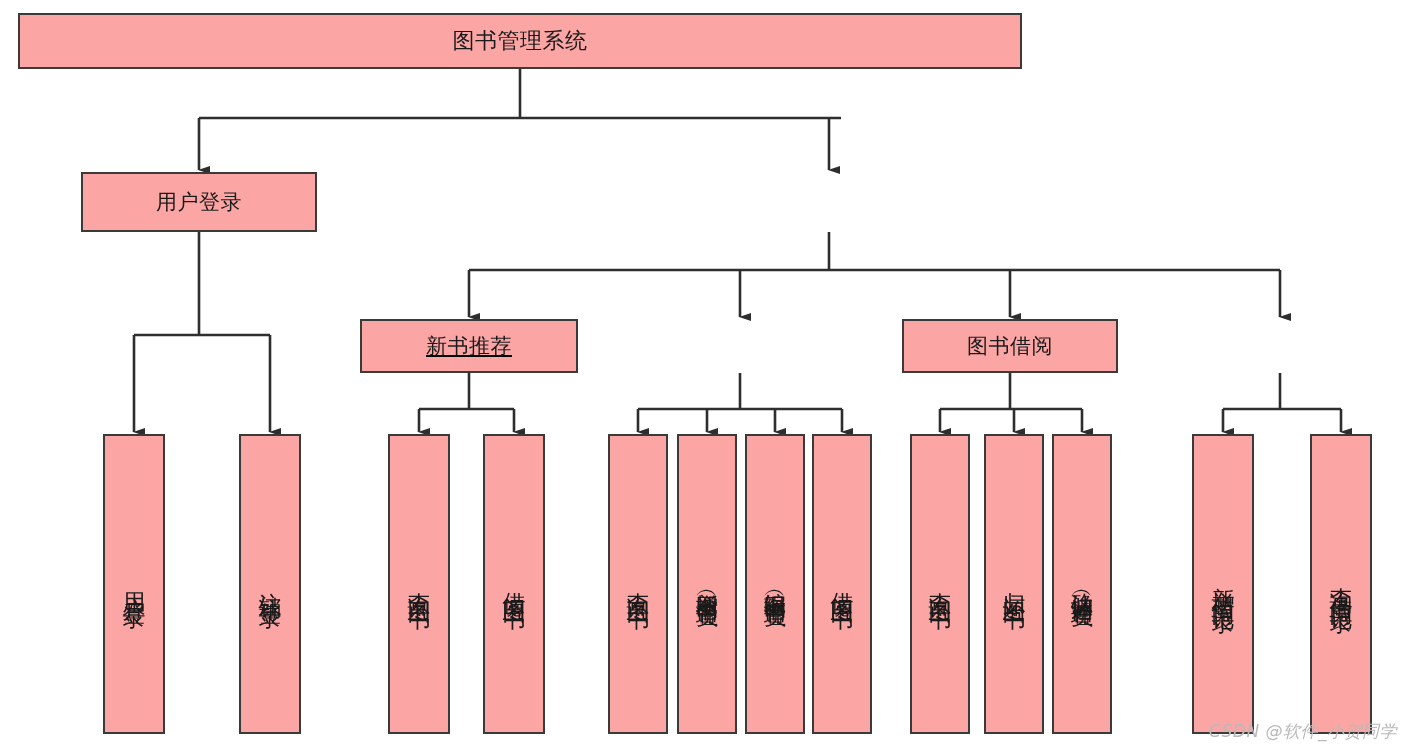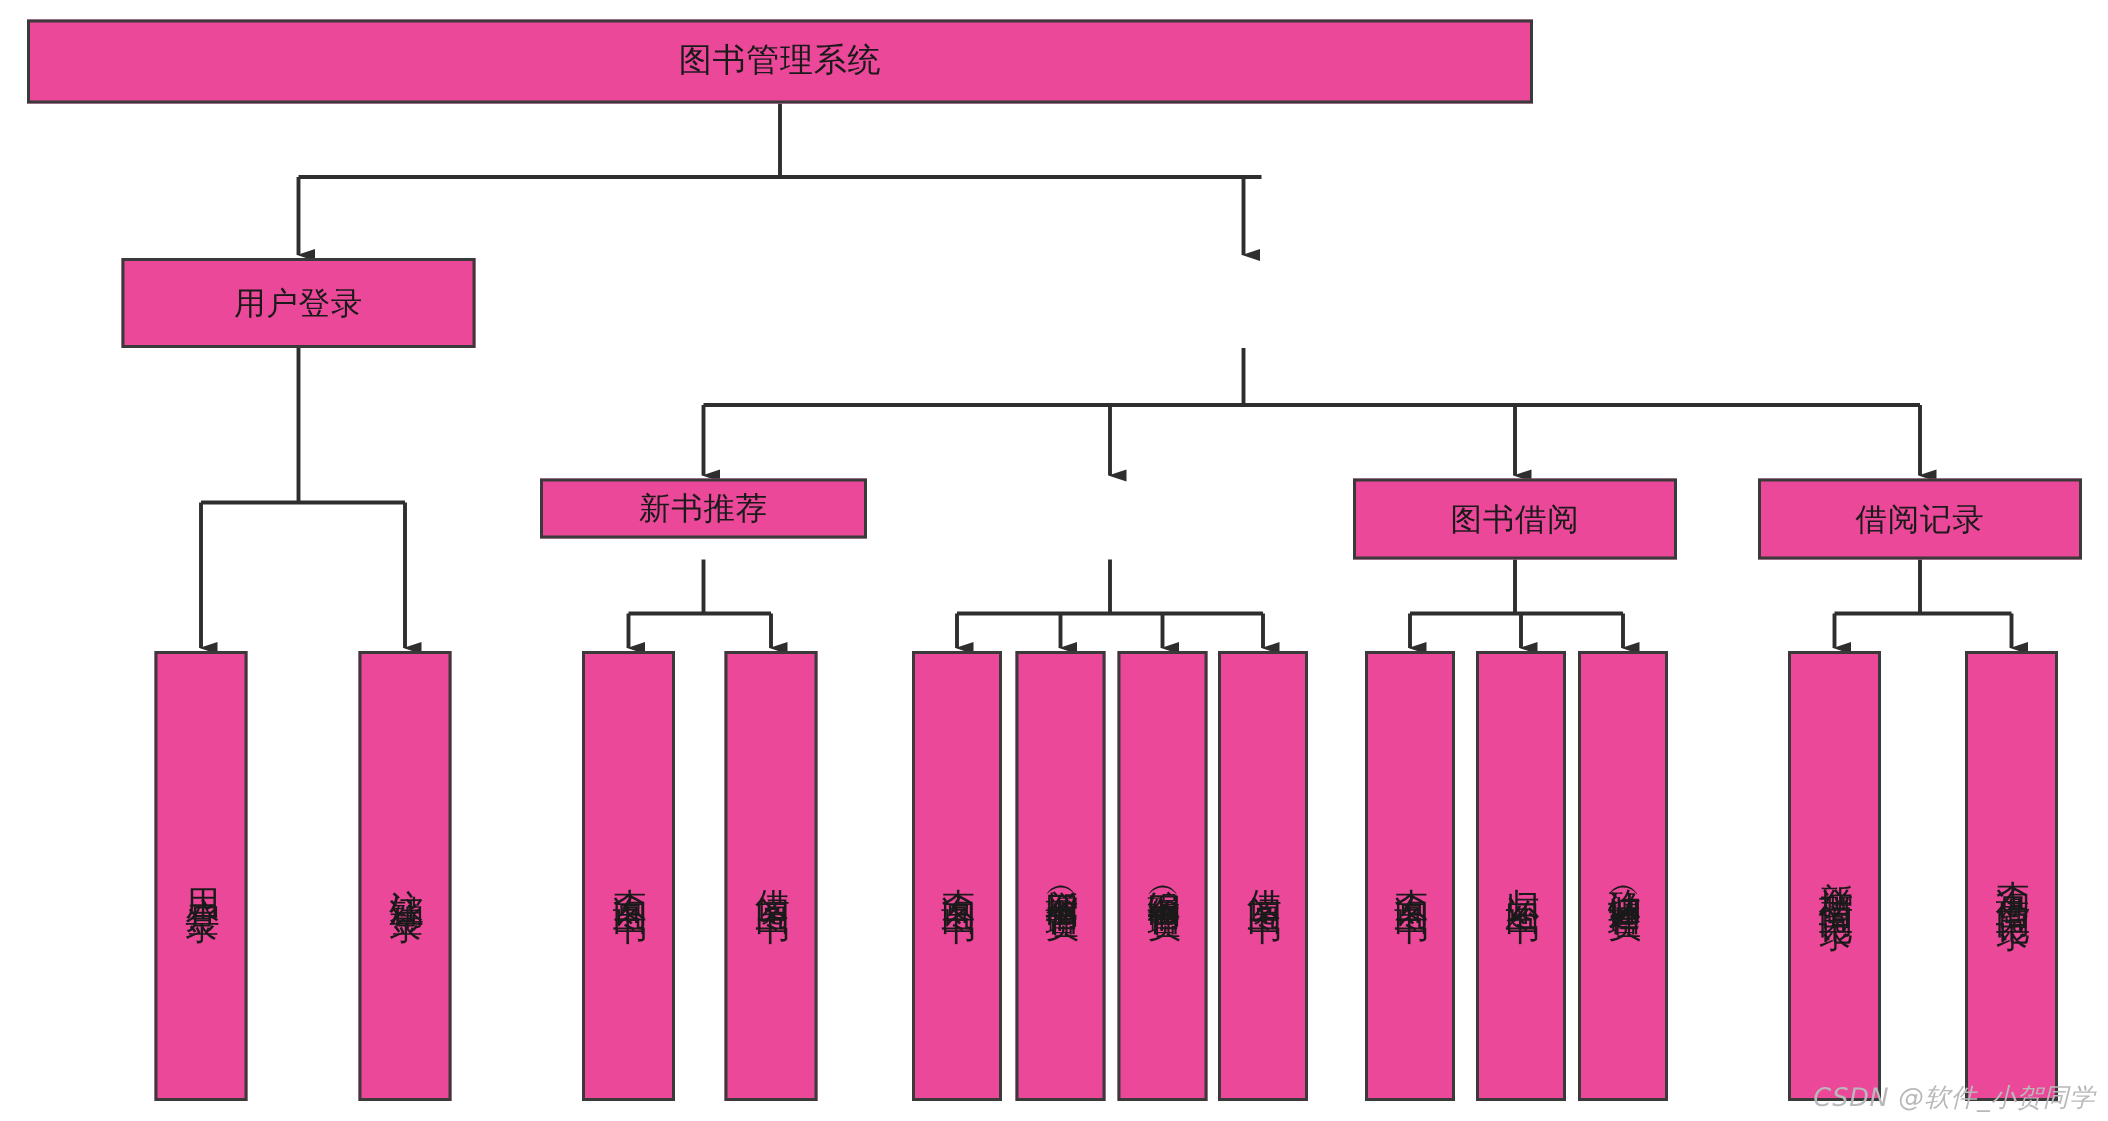--- a/index.html
+++ b/index.html
@@ -23,21 +23,21 @@
   svg.wires {
     position: absolute;
     left: 0; top: 0;
     width: 1405px;
     height: 747px;
     pointer-events: none;
   }
   .node {
     position: absolute;
     box-sizing: border-box;
-    background: #ec4899;
+    background: #fca5a5;
     border: 2px solid #3a3a3a;
     display: flex;
     align-items: center;
     justify-content: center;
     overflow: hidden;
   }
   .node-label {
     color: #1a1a1a;
     font-size: 21px;
     line-height: 1.18;
@@ -130,28 +130,25 @@
   </svg>
 
   <div class="node root" style="left: 18px; top: 13px; width: 1004px; height: 56px;">
     <span class="node-label">图书管理系统</span>
   </div>
 
   <div class="node" style="left: 81px; top: 172px; width: 236px; height: 60px;">
     <span class="node-label">用户登录</span>
   </div>
 
-  <div class="node" style="left: 360px; top: 319px; width: 218px; height: 40px;">
+  <div class="node" style="left: 360px; top: 319px; width: 218px; height: 54px; text-decoration: underline;">
     <span class="node-label">新书推荐</span>
   </div>
   <div class="node" style="left: 902px; top: 319px; width: 216px; height: 54px;">
     <span class="node-label">图书借阅</span>
-  </div>
-  <div class="node" style="left: 1172px; top: 319px; width: 216px; height: 54px;">
-    <span class="node-label">借阅记录</span>
   </div>
 
   <div class="node vertical" style="left: 103px; top: 434px; width: 62px; height: 300px;">
     <span class="node-label">用户登录</span>
   </div>
   <div class="node vertical" style="left: 239px; top: 434px; width: 62px; height: 300px;">
     <span class="node-label">注销登录</span>
   </div>
   <div class="node vertical" style="left: 388px; top: 434px; width: 62px; height: 300px;">
     <span class="node-label">查询图书</span>

